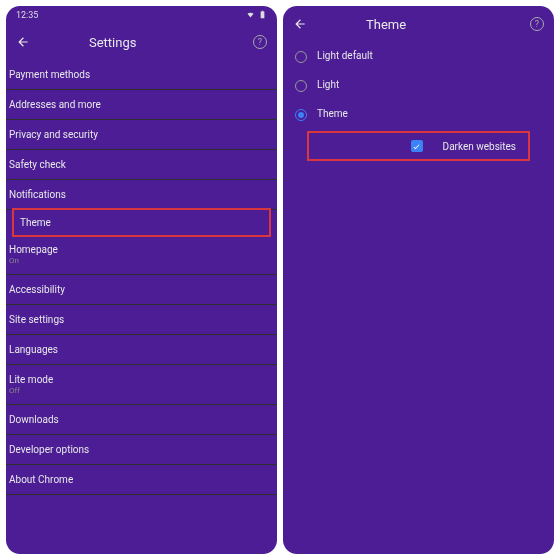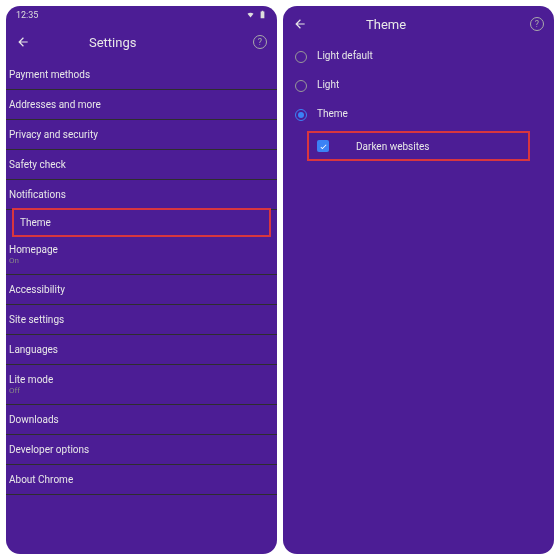--- a/index.html
+++ b/index.html
@@ -98,23 +98,24 @@
       content: '';
       width: 6px; height: 6px;
       background: #3b82f6;
       border-radius: 50%;
     }
     .radio-label { font-size: 10px; }
     .radio-sub { font-size: 8px; color: #888; margin-top: 1px; line-height: 1.2; }
     .checkbox-item {
       display: flex;
       align-items: center;
-      gap: 27px;
+      gap: 20px;
       padding: 7px 12px 7px 32px;
       cursor: pointer;
+      justify-content: flex-end;
     }
     .checkbox {
       width: 12px; height: 12px;
       background: #3b82f6;
       border-radius: 2px;
       display: flex; align-items: center; justify-content: center;
       flex-shrink: 0;
     }
     .checkbox svg { width: 9px; height: 9px; fill: #fff; }
     .highlight-right {

